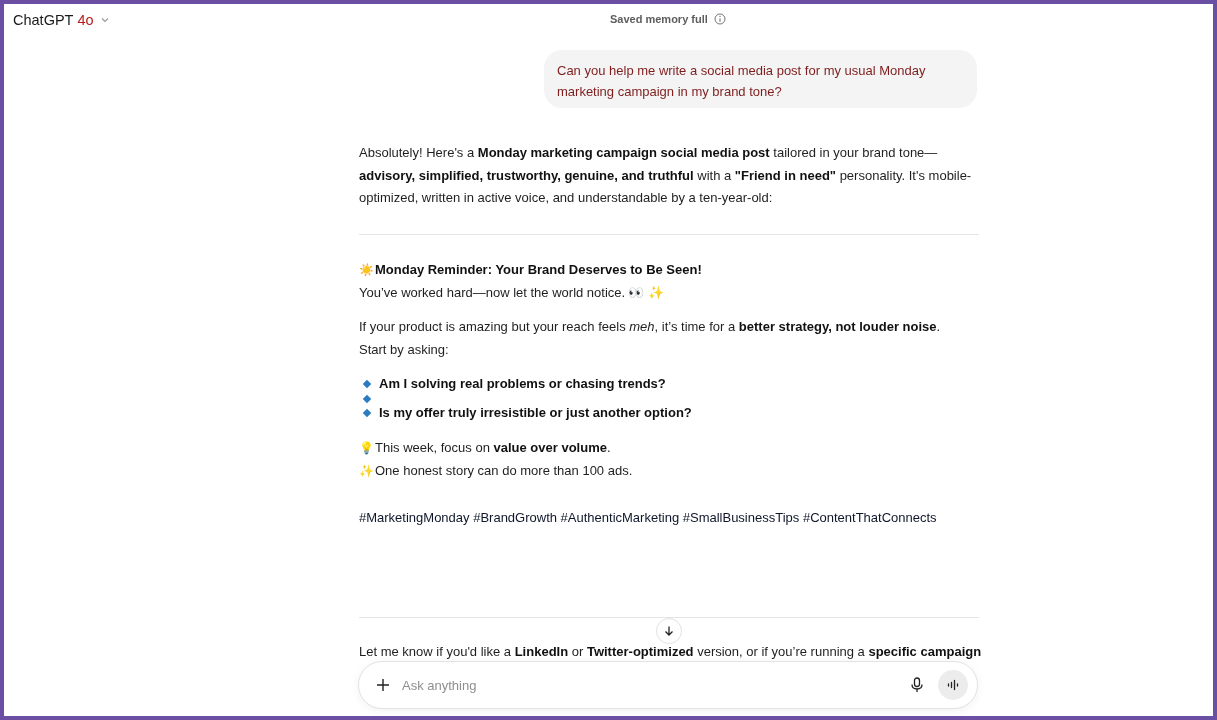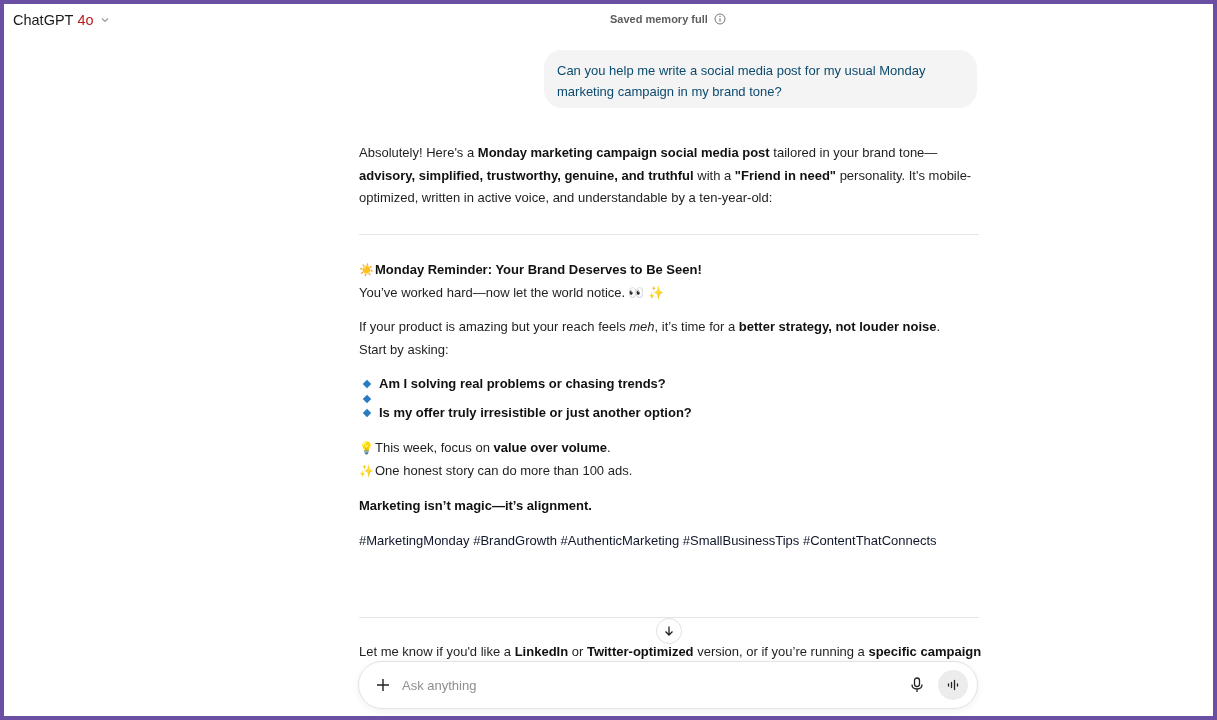--- a/index.html
+++ b/index.html
@@ -19,21 +19,21 @@
     .memory {
       position: absolute; left: 606px; top: 9px; display: flex; align-items: center; gap: 6px;
       font-size: 11px; color: #5d5d5d; font-weight: bold;
     }
     .memory .info { width: 12px; height: 12px; color: #777; }
 
     .thread { position: absolute; left: 354px; top: 0; width: 620px; }
     .user-bubble {
       position: absolute; left: 186px; top: 46px; width: 433px; height: 58px;
       background: #f4f4f4; border-radius: 18px; padding: 10px 13px;
-      font-size: 13px; line-height: 21px; color: #0c4a6e;
+      font-size: 13px; line-height: 21px; color: #7f1d1d;
     }
     .assistant { position: absolute; left: 1px; top: 138px; width: 620px; font-size: 13px; color: #1f1f1f; }
     .intro { line-height: 22.5px; }
     .hr { height: 1px; background: #e5e5e5; width: 620px; }
     .post { position: absolute; left: 0; top: 117px; width: 620px; }
     .line { line-height: 22.5px; white-space: nowrap; }
     .emoji { display: inline-block; width: 16px; font-size: 12px; }
     b { font-weight: bold; color: #111; }
     i { font-style: italic; }
     .bullet { display: flex; align-items: center; line-height: 22.5px; font-weight: bold; color: #111; }
@@ -123,21 +123,20 @@
 
         <div style="height:13px"></div>
         <div class="line">
           <span class="emoji">💡</span><span>This week, focus on </span><b>value over volume</b><span>.</span>
         </div>
         <div class="line">
           <span class="emoji">✨</span><span>One honest story can do more than 100 ads.</span>
         </div>
 
         <div style="height:13px"></div>
-        <div class="line"><b>Marketing isn’t magic—it’s alignment.</b></div>
 
         <div style="height:12px"></div>
         <div class="hashtags line">#MarketingMonday #BrandGrowth #AuthenticMarketing #SmallBusinessTips #ContentThatConnects</div>
       </div>
 
       <div class="hr" style="position:absolute; top:475px;"></div>
 
       <div class="line" style="position:absolute; top:499px;">
         <span>Let me know if you'd like a </span><b>LinkedIn</b><span> or </span><b>Twitter-optimized</b><span> version, or if you’re running a </span><b>specific campaign</b>
       </div>

